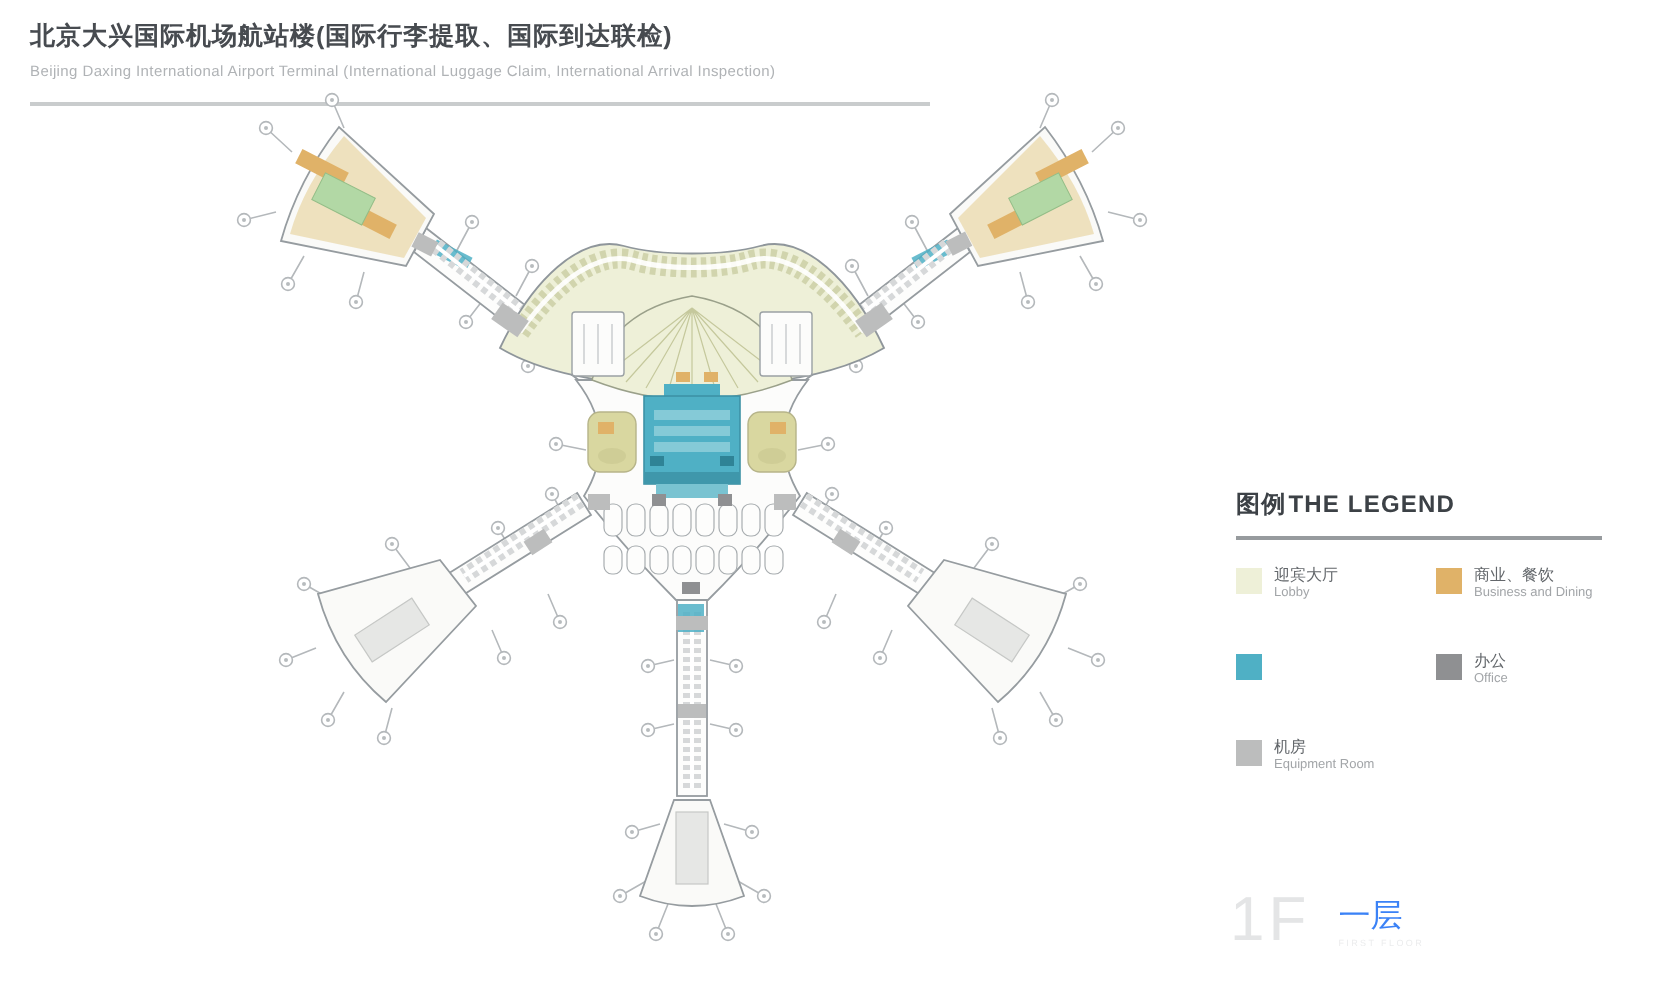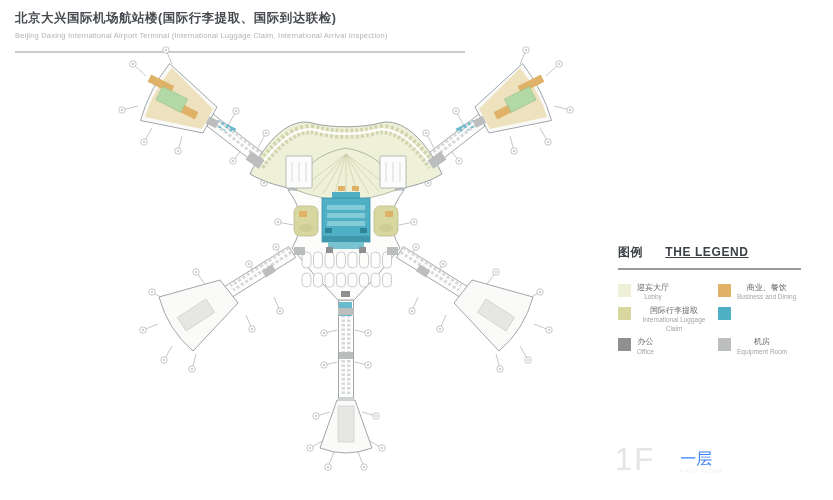--- a/index.html
+++ b/index.html
@@ -8,35 +8,35 @@
   
   .header{position:absolute;left:15px;top:10px;}
   .title-zh{font-size:12.5px;font-weight:bold;color:#474b50;letter-spacing:.5px;}
   .title-en{font-size:7.5px;color:#b0b3b6;margin-top:4px;letter-spacing:.2px;}
   .title-divider{position:absolute;left:15px;top:51px;width:450px;height:2px;background:#c9cccd;}
   
   .plan-svg{position:absolute;left:0;top:0;}
   
   .legend{position:absolute;left:618px;top:244px;width:205px;}
   .legend-title{font-size:12px;font-weight:bold;color:#3c4146;letter-spacing:.6px;}
-  .legend-title .en{margin-left:22px;text-decoration:underline;}
+  .legend-title .en{margin-left:1px;}
   .legend-underline{margin-top:7px;width:183px;height:1.5px;background:#979b9e;}
-  .legend-grid{margin-top:13px;display:grid;grid-template-columns:100px 100px;row-gap:4px;text-align:center;}
+  .legend-grid{margin-top:13px;display:grid;grid-template-columns:100px 100px;row-gap:24px;}
   .legend-item{display:flex;gap:6px;align-items:flex-start;}
   .swatch{width:13px;height:13px;flex:0 0 13px;margin-top:1px;}
   .sw-lobby{background:var(--c-lobby);}
   .sw-business{background:var(--c-business);}
   .sw-luggage{background:var(--c-luggage);}
   .sw-arrival{background:var(--c-arrival);}
   .sw-equipment{background:var(--c-equipment);}
   .sw-office{background:var(--c-office);}
   .li-zh{font-size:8px;color:#63676b;line-height:1.2;}
   .li-en{font-size:6.5px;color:#a2a5a8;line-height:1.3;margin-top:1px;max-width:74px;}
   
-  .floor{position:absolute;left:615px;top:444px;display:flex;align-items:flex-start;gap:25px;}
+  .floor{position:absolute;left:615px;top:444px;display:flex;align-items:flex-start;gap:14px;}
   .floor-code{font-size:31px;font-weight:400;color:#e4e5e6;letter-spacing:2px;line-height:1;}
   .floor-sub{display:flex;flex-direction:column;margin-top:7px;}
   .floor-zh{font-size:16px;color:#3b82f6;line-height:1;}
   .floor-en{font-size:4.5px;color:#ebeced;letter-spacing:1.2px;margin-top:2px;}
 </style>
 </head>
 <body>
 
 <div class="page">
 
@@ -304,27 +304,20 @@
           </span>
       </div>
       <div class="legend-item">
         <span class="swatch sw-business"></span>
         <span>
             <span class="li-zh" style="display:block">商业、餐饮</span>
         <span class="li-en" style="display:block">Business and Dining</span>
           </span>
       </div>
       <div class="legend-item">
-        <span class="swatch sw-luggage"></span>
-        <span>
-            <span class="li-zh" style="display:block">国际行李提取</span>
-        <span class="li-en" style="display:block">International Luggage Claim</span>
-          </span>
-      </div>
-      <div class="legend-item">
         <span class="swatch sw-arrival"></span>
       </div>
       <div class="legend-item">
         <span class="swatch sw-office"></span>
         <span>
             <span class="li-zh" style="display:block">办公</span>
         <span class="li-en" style="display:block">Office</span>
           </span>
       </div>
       <div class="legend-item">

